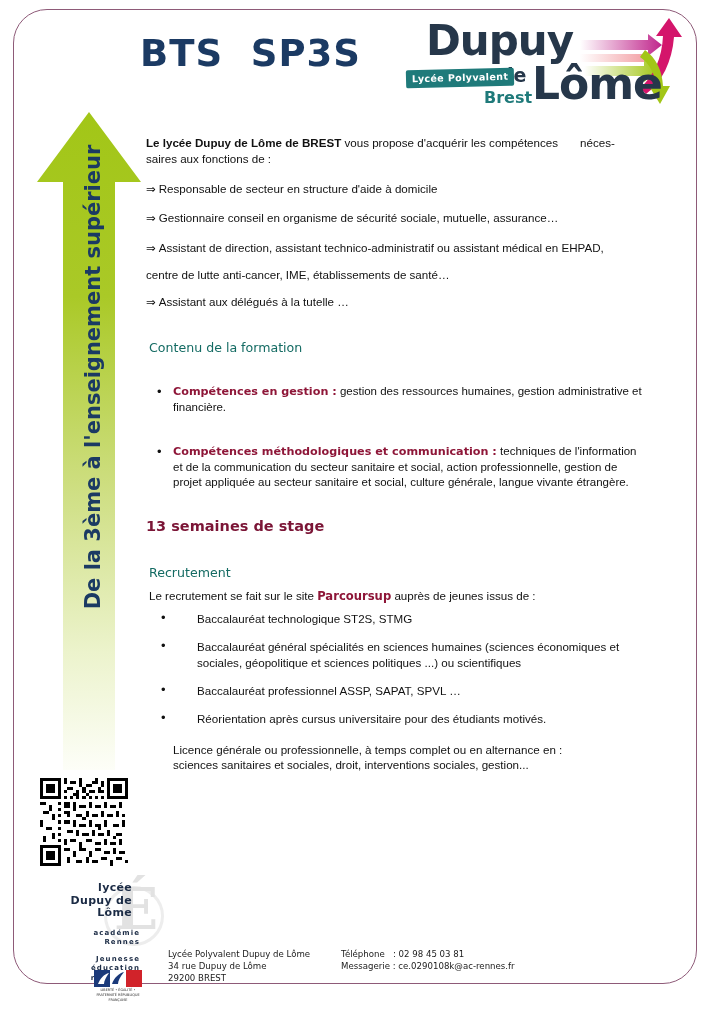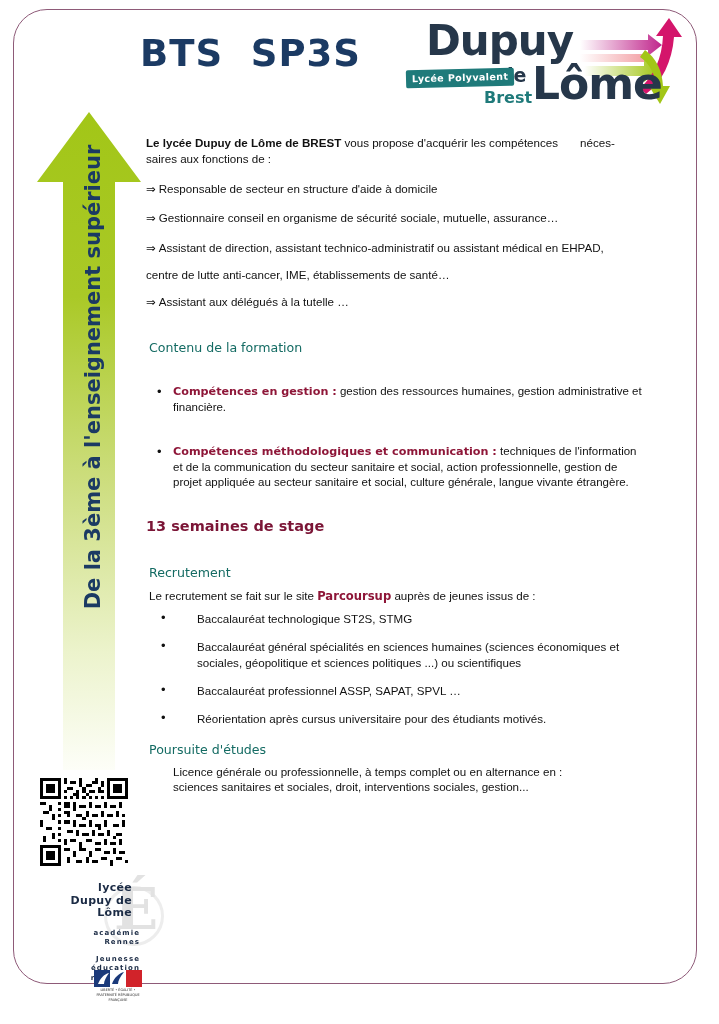--- a/index.html
+++ b/index.html
@@ -593,25 +593,33 @@
       </div>
       <ul class="rec">
         <li>Baccalauréat technologique ST2S, STMG</li>
         <li>Baccalauréat général spécialités en sciences humaines (sciences économiques et sociales, géopolitique et sciences politiques ...) ou scientifiques</li>
         <li>Baccalauréat professionnel ASSP, SAPAT, SPVL …</li>
         <li>Réorientation après cursus universitaire pour des étudiants motivés.</li>
       </ul>
     </div>
 
     <div id="poursuite-block">
-      <h2 class="sect">Poursuite d'études</h2>
       <div id="poursuite-body">
         <span>Licence générale ou professionnelle, à temps complet ou en alternance en :</span><br>
         <span>sciences sanitaires et sociales, droit, interventions sociales, gestion...</span>
       </div>
     </div>
 
   </div>
 
   <div id="footer">
+    <div class="col">
+      <span>Lycée Polyvalent Dupuy de Lôme</span>
+      <span>34 rue Dupuy de Lôme</span>
+      <span>29200 BREST</span>
+    </div>
+    <div class="col">
+      <span>Téléphone   : 02 98 45 03 81</span>
+      <span>Messagerie : ce.0290108k@ac-rennes.fr</span>
+    </div>
   </div>
 
 </div>
 
 </body></html>

